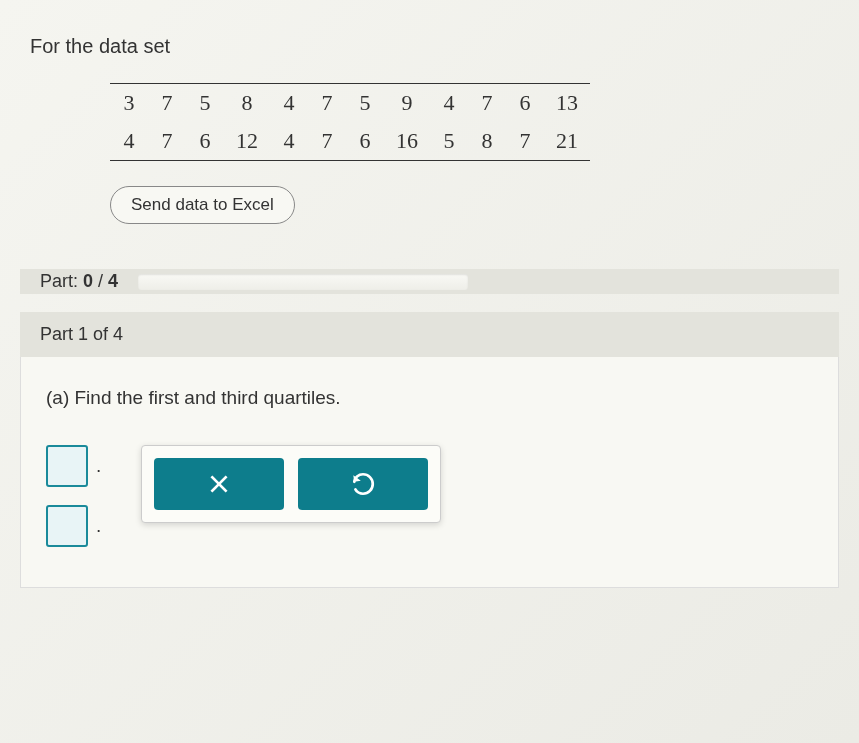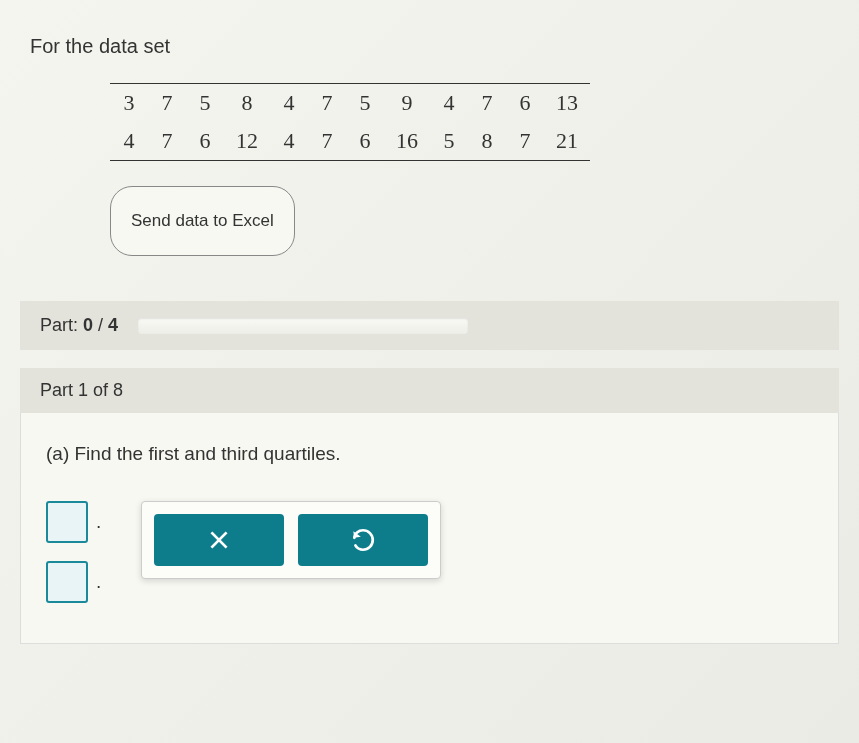--- a/index.html
+++ b/index.html
@@ -34,33 +34,33 @@
     }
     .data-table td {
       padding: 6px 12px;
       text-align: center;
       min-width: 38px;
     }
     .excel-button {
       display: inline-block;
       margin-left: 90px;
       margin-top: 25px;
-      padding: 24px 20px;
+      padding: 8px 20px;
       border: 1.5px solid #888;
       border-radius: 22px;
       background: #f8f8f3;
       font-size: 17px;
       cursor: pointer;
       color: #333;
       font-family: Verdana, Geneva, sans-serif;
     }
     .progress-section {
       margin-top: 45px;
       background: #e3e3dc;
-      padding: 14px 20px;
+      padding: 2px 20px;
       display: flex;
       align-items: center;
       gap: 20px;
     }
     .progress-label {
       font-size: 18px;
     }
     .progress-label b {
       font-weight: bold;
     }
@@ -184,21 +184,21 @@
 
 <button class="excel-button">Send data to Excel</button>
 
 <div class="progress-section">
   <div class="progress-label">
     <span>Part: </span><b>0</b><span> / </span><b>4</b>
   </div>
   <div class="progress-bar"></div>
 </div>
 
-<div class="part-header">Part 1 of 8</div>
+<div class="part-header">Part 1 of 4</div>
 
 <div class="question-area">
   <div class="question-text">(a) Find the first and third quartiles.</div>
 
   <div class="answer-row">
     <div class="answer-inputs">
       <div class="answer-line">
         <input class="input-box" type="text" style="">
         <span>.</span>
       </div>

